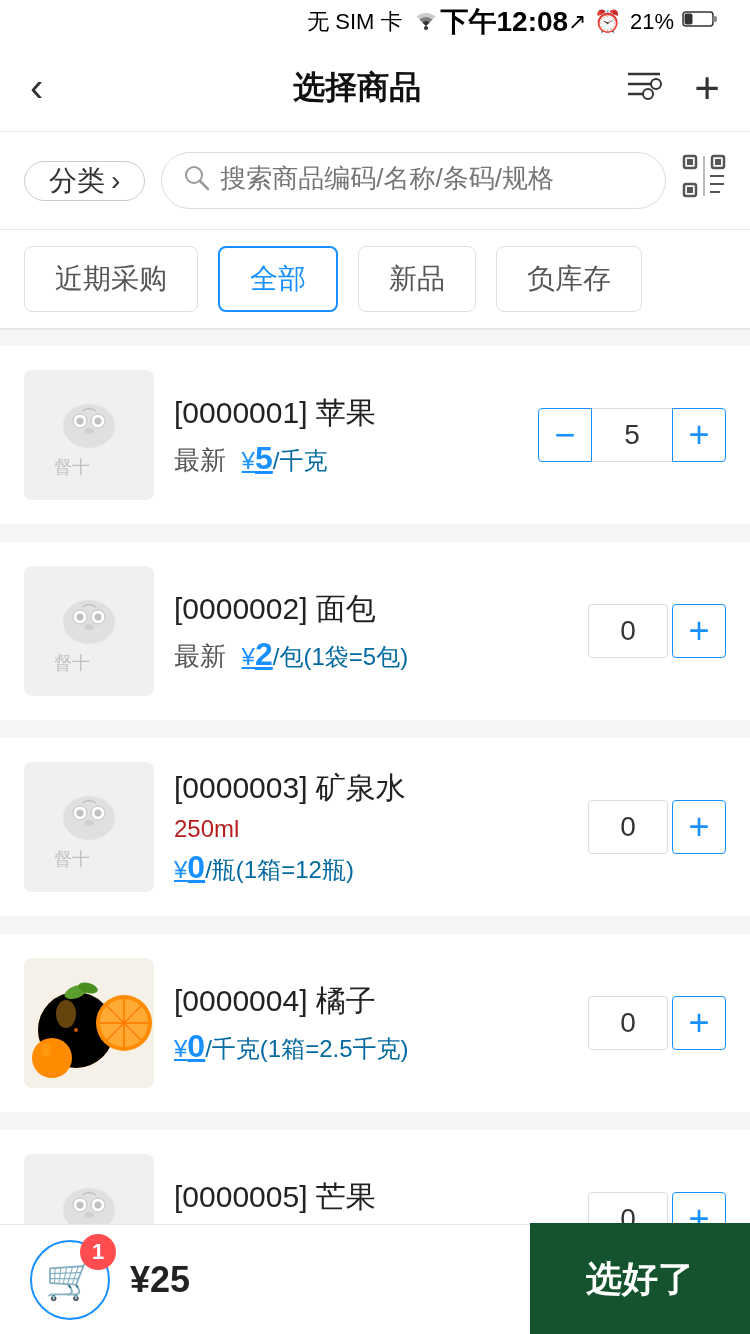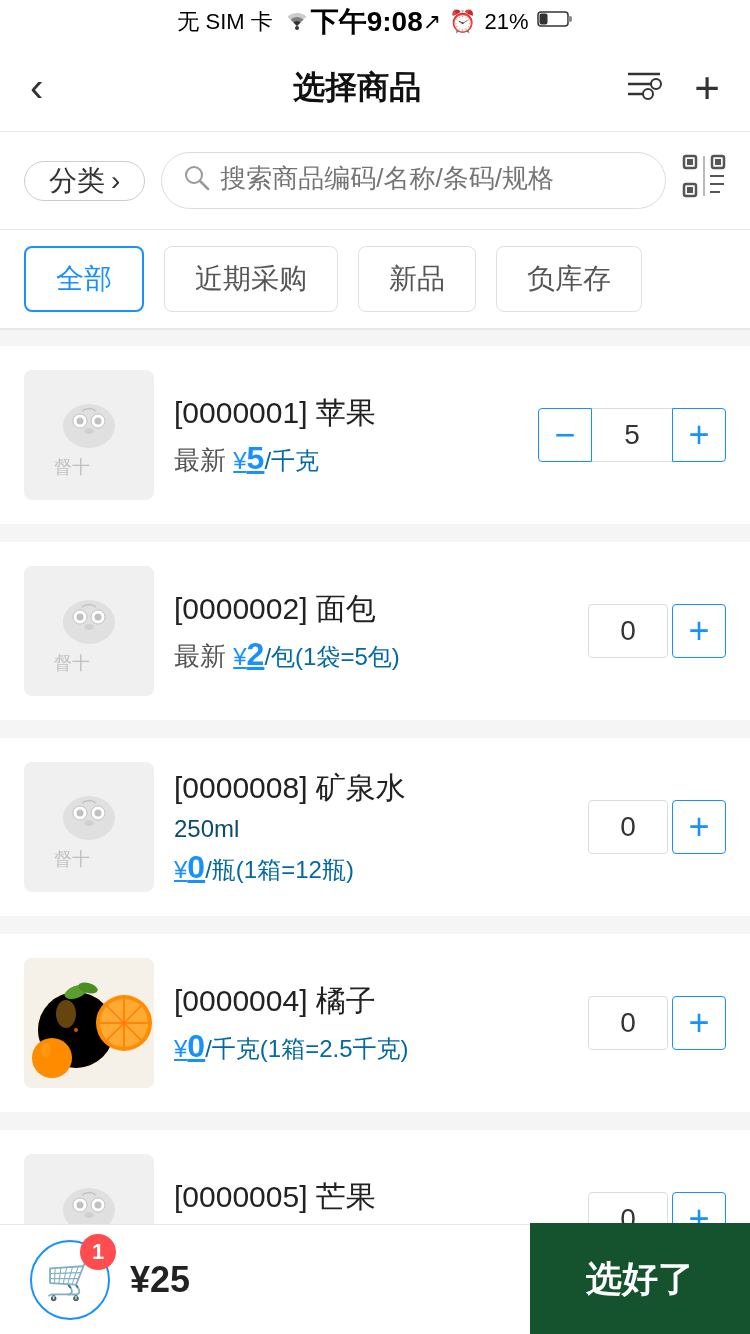--- a/index.html
+++ b/index.html
@@ -12,22 +12,22 @@
       overflow-x: hidden;
       font-size: 28px;
     }
 
     
     .status-bar {
       background: #fff;
       height: 44px;
       display: flex;
       align-items: center;
-      justify-content: center;
-      padding: 0 24px;
+      justify-content: flex-end;
+      padding: 0 32px;
       font-size: 24px;
       font-weight: 500;
     }
     .status-left { display: flex; align-items: center; gap: 10px; font-size: 22px; }
     .status-center { font-size: 28px; font-weight: 600; }
     .status-right { display: flex; align-items: center; gap: 8px; font-size: 22px; }
 
     
     .nav-bar {
       background: #fff;
@@ -143,28 +143,28 @@
       min-width: 0;
     }
     .product-code-name {
       font-size: 30px;
       color: #222;
       font-weight: 500;
       margin-bottom: 6px;
     }
     .product-spec {
       font-size: 24px;
-      color: #0c4a6e;
+      color: #b91c1c;
       margin-bottom: 6px;
     }
     .product-price-line {
       font-size: 26px;
       color: #555;
     }
-    .price-label { color: #555; }
+    .price-label { color: #555; font-family: Liberation Mono, monospace; }
     .price-value { color: #1890ff; font-size: 32px; font-weight: 700; text-decoration: underline; }
     .price-currency { color: #1890ff; font-size: 24px; text-decoration: underline; }
     .price-unit { color: #0369a1; font-size: 24px; }
 
     
     .quantity-control {
       display: flex;
       align-items: center;
       gap: 0;
       flex-shrink: 0;
@@ -273,21 +273,21 @@
     <span>无 SIM 卡</span>
     <span>
       <svg width="28" height="22" viewBox="0 0 28 22">
           <path d="M14 18l3.5-3.5A5 5 0 0014 13a5 5 0 00-3.5 1.5L14 18z" fill="#333"></path>
           <path d="M14 18l6.5-6.5A9.5 9.5 0 0014 9a9.5 9.5 0 00-6.5 2.5L14 18z" fill="#333" opacity=".5"></path>
           <path d="M14 18l9.5-9.5A14 14 0 0014 5a14 14 0 00-9.5 3.5L14 18z" fill="#333" opacity=".25"></path>
           <circle cx="14" cy="20" r="2" fill="#333"></circle>
         </svg>
     </span>
   </div>
-  <div class="status-center">下午9:08</div>
+  <div class="status-center">下午12:08</div>
   <div class="status-right">
     <span>↗</span>
     <span>⏰</span>
     <span>21%</span>
     <span>
       <svg width="36" height="20" viewBox="0 0 36 20">
           <rect x="1" y="3" width="30" height="14" rx="3" stroke="#333" stroke-width="1.5" fill="none"></rect>
           <rect x="2.5" y="4.5" width="8" height="11" rx="2" fill="#333"></rect>
           <rect x="31" y="7" width="4" height="6" rx="2" fill="#888"></rect>
         </svg>
@@ -336,22 +336,22 @@
         <rect x="5" y="33" width="6" height="6" fill="#555"></rect>
         <line x1="22" y1="2" x2="22" y2="42" stroke="#555" stroke-width="2" opacity=".4"></line>
         <line x1="28" y1="22" x2="42" y2="22" stroke="#555" stroke-width="2"></line>
         <line x1="28" y1="30" x2="42" y2="30" stroke="#555" stroke-width="2"></line>
         <line x1="28" y1="38" x2="38" y2="38" stroke="#555" stroke-width="2"></line>
       </svg>
   </span>
 </div>
 
 <div class="tab-bar">
+  <button class="tab-item">近期采购</button>
   <button class="tab-item active">全部</button>
-  <button class="tab-item">近期采购</button>
   <button class="tab-item">新品</button>
   <button class="tab-item">负库存</button>
 </div>
 
 <div class="section-divider"></div>
 
 <div class="product-list">
 
   <div class="product-item">
     <div class="product-image">
@@ -421,21 +421,21 @@
           <circle cx="44" cy="30" r="7" fill="#fff" stroke="#c0c0c0" stroke-width="1"></circle>
           <circle cx="26" cy="30" r="3.5" fill="#c0c0c0"></circle>
           <circle cx="44" cy="30" r="3.5" fill="#c0c0c0"></circle>
           <ellipse cx="35" cy="40" rx="5" ry="3" fill="#d0d0d0"></ellipse>
           <path d="M28 20 Q35 15 42 20" stroke="#c0c0c0" stroke-width="1.5" fill="none"></path>
         </svg>
         <span style="font-size:18px;color:#c0c0c0;">督十</span>
       </div>
     </div>
     <div class="product-info">
-      <div class="product-code-name">[0000008] 矿泉水</div>
+      <div class="product-code-name">[0000003] 矿泉水</div>
       <div class="product-spec">250ml</div>
       <div class="product-price-line">
         <span class="price-currency">¥</span><span class="price-value">0</span><span class="price-unit">/瓶(1箱=12瓶)</span>
       </div>
     </div>
     <div class="quantity-control">
       <input class="qty-input" type="text" value="0" style="border-radius: 4px; border: 1px solid rgb(221, 221, 221);">
       <button class="qty-btn plus" style="border-radius:4px;margin-left:4px;">+</button>
     </div>
   </div>

